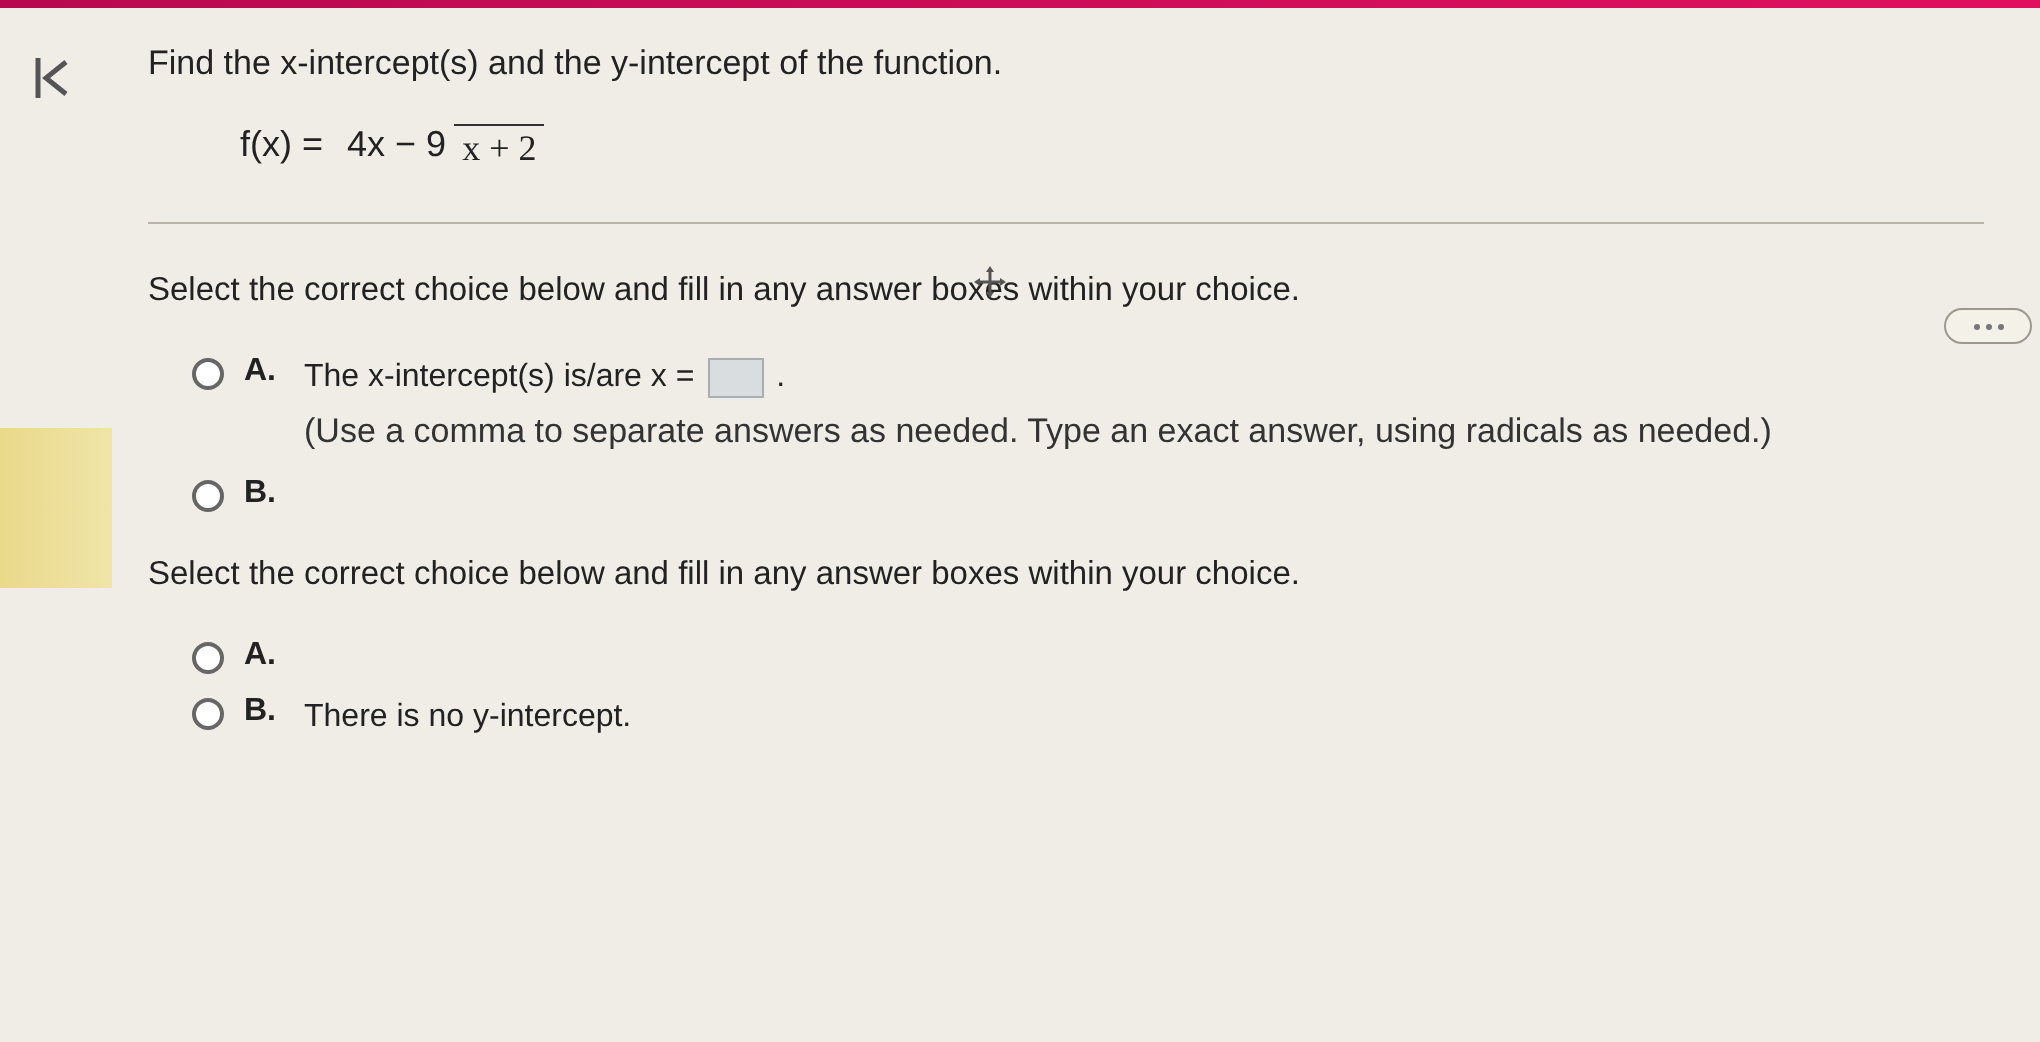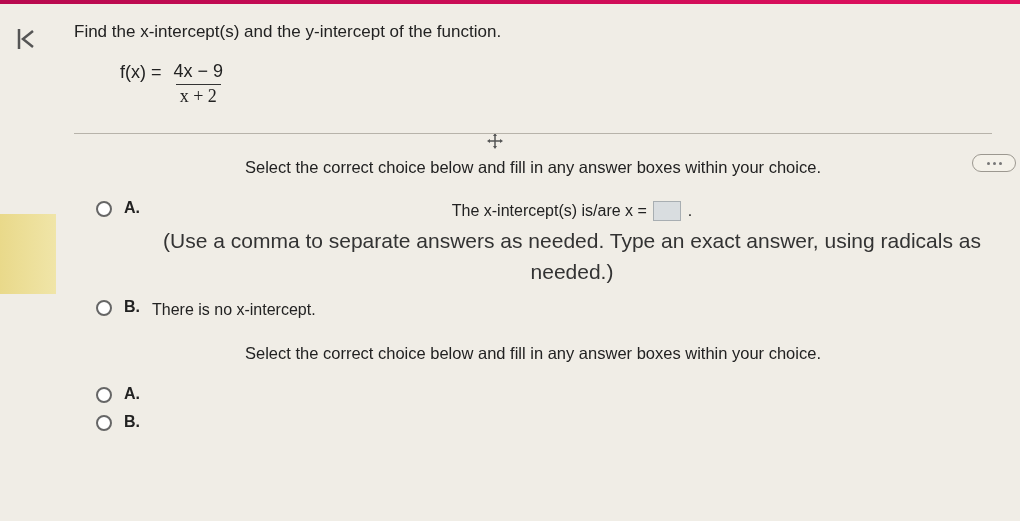--- a/index.html
+++ b/index.html
@@ -60,21 +60,21 @@
     font-size: 18px;
     color: #222;
     margin-left: 46px;
     display: flex;
     align-items: flex-start;
     gap: 8px;
     margin-bottom: 26px;
   }
   .frac {
     display: inline-flex;
-    flex-direction: column;
+    flex-direction: row;
     align-items: center;
     vertical-align: middle;
     line-height: 1.1;
   }
   .frac .num { padding: 0 4px 2px 4px; }
   .frac .den { padding: 2px 4px 0 4px; border-top: 1.5px solid #333; font-family: Liberation Serif, serif; }
   .move-icon {
     position: absolute;
     left: 430px;
     top: 128px;
@@ -139,25 +139,25 @@
   .answer-box {
     display: inline-block;
     width: 28px;
     height: 20px;
     background: #d9dde0;
     border: 1px solid #a8aeb2;
     vertical-align: middle;
     margin: 0 2px;
   }
   .choice-hint {
-    font-size: 21px;
+    font-size: 17px;
     color: #333;
     margin-top: 2px;
   }
-  .group { margin-bottom: 22px; text-align: center; }
+  .group { margin-bottom: 22px; }
 </style>
 </head>
 <body>
 
 <div class="topbar"></div>
 
 <div class="page">
   <div class="left-col">
     <div class="back-btn">
       <svg width="28" height="24" viewBox="0 0 28 24">
@@ -205,32 +205,32 @@
           <span>The x-intercept(s) is/are x =</span>
           <span class="answer-box"></span>
           <span>.</span>
           <div class="choice-hint">(Use a comma to separate answers as needed. Type an exact answer, using radicals as needed.)</div>
         </div>
       </div>
 
       <div class="choice">
         <div class="radio"></div>
         <div class="choice-letter">B.</div>
-        <div class="choice-body">There is no x-intercept.</div>
       </div>
     </div>
 
     <div class="group">
       <div class="instruction">Select the correct choice below and fill in any answer boxes within your choice.</div>
 
       <div class="choice">
         <div class="radio"></div>
         <div class="choice-letter">A.</div>
       </div>
 
       <div class="choice">
         <div class="radio"></div>
         <div class="choice-letter">B.</div>
+        <div class="choice-body">There is no y-intercept.</div>
       </div>
     </div>
 
   </div>
 </div>
 
 </body></html>

